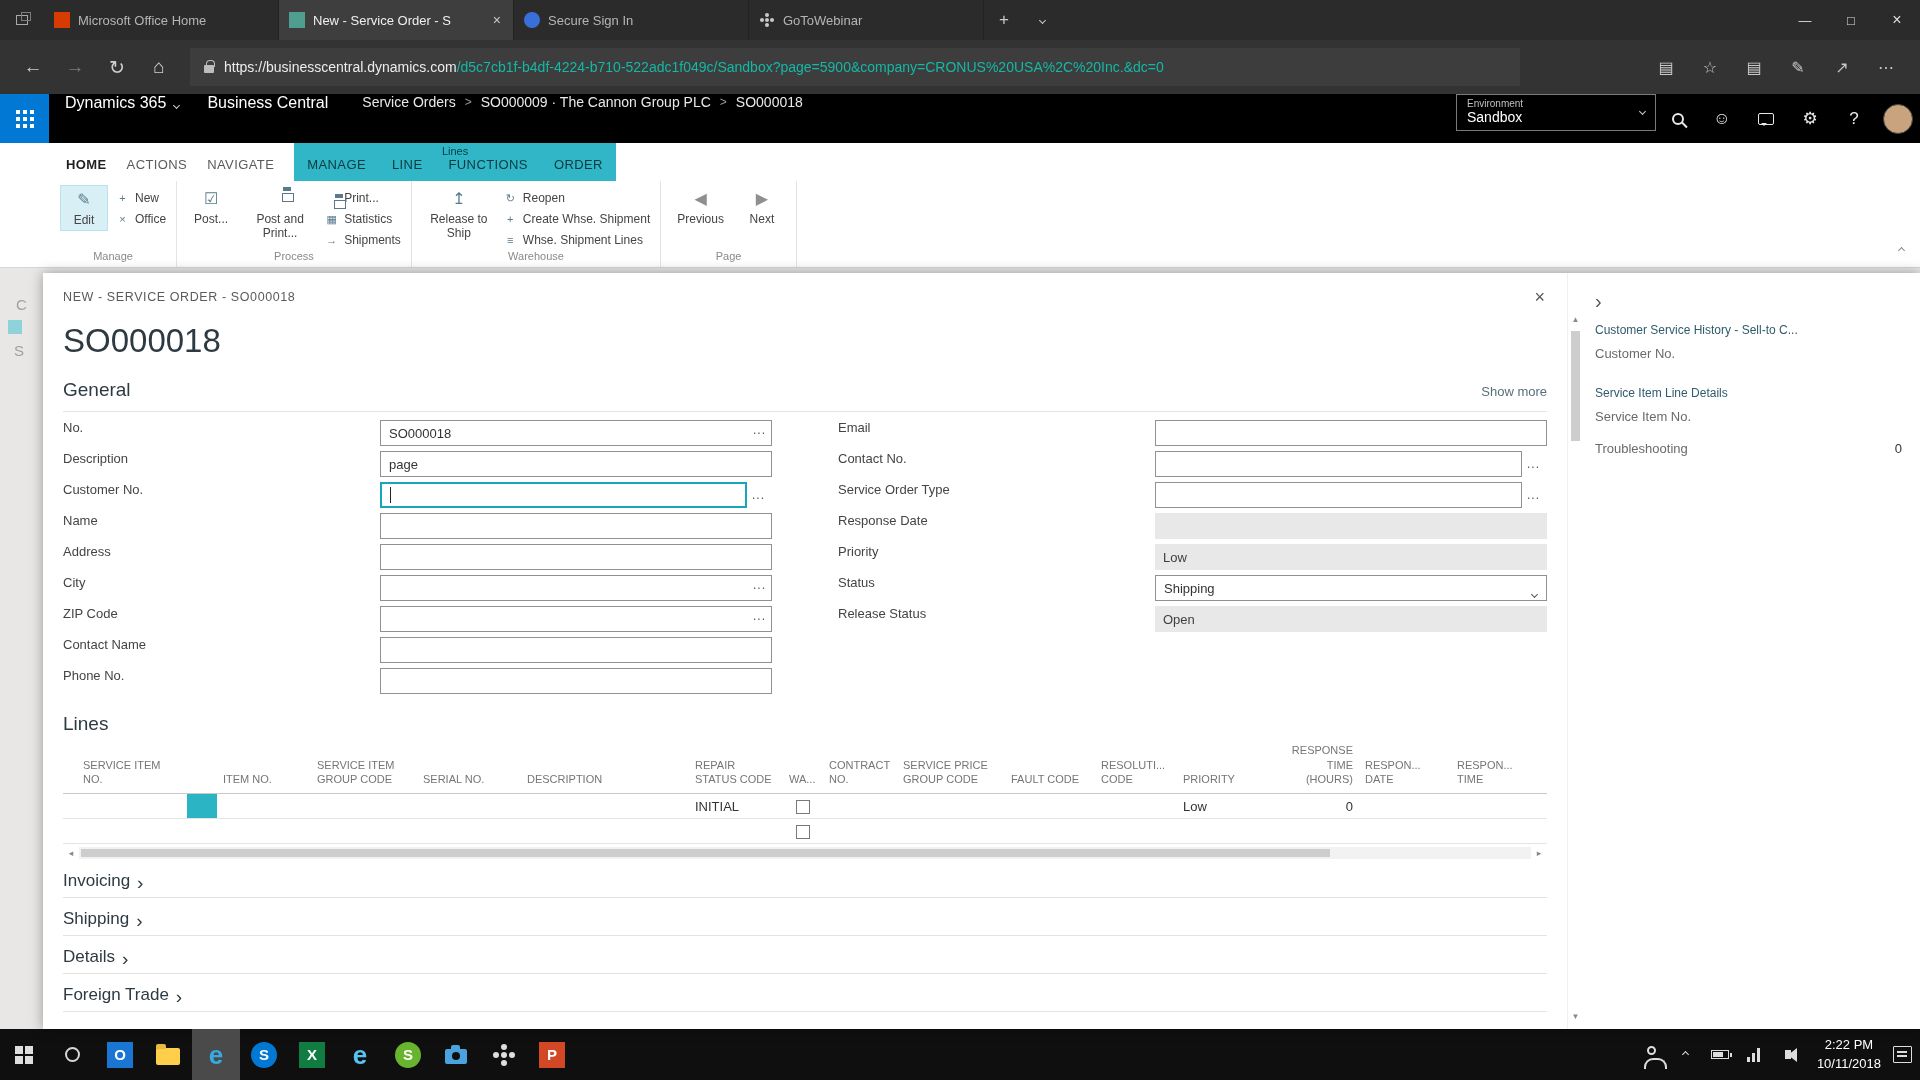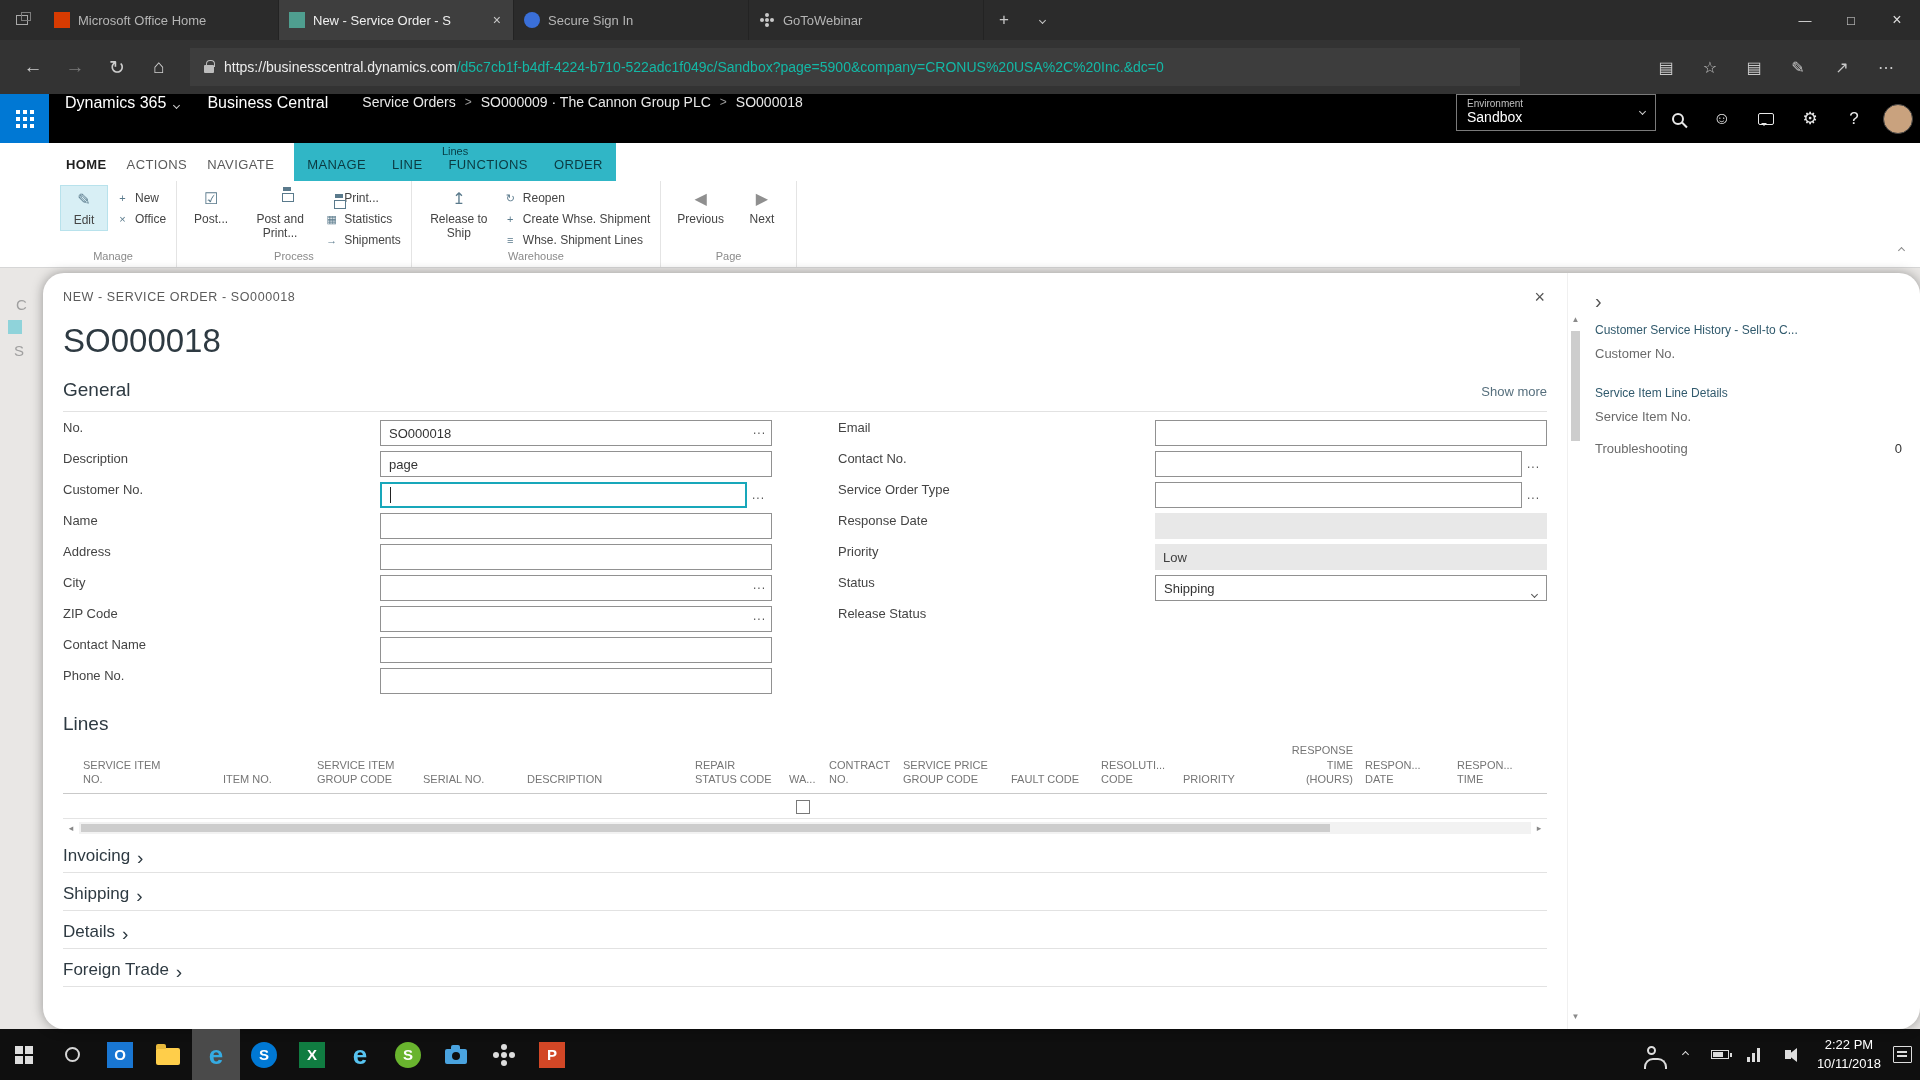--- a/index.html
+++ b/index.html
@@ -85,21 +85,21 @@
   .rb-small .ic { font-size:11px; color:#5a7a8c; width:13px; text-align:center; }
   .i-printer { width:14px; height:8px; background:#5a7a8c; border-radius:1px; position:relative; margin-top:6px; }
   .i-printer::before { content:''; position:absolute; top:-4px; left:3px; width:8px; height:4px; background:#5a7a8c; }
   .i-printer::after { content:''; position:absolute; top:2px; left:2px; width:10px; height:7px; background:#fff; border:1px solid #5a7a8c; }
   .i-printer.sm { transform:scale(.8); }
 
   
   .workarea { position:relative; height:761px; background:#e9e7e5; flex:0 0 auto; }
   .frag { position:absolute; color:#a0a0a0; font-size:15px; }
   .frag-sq { position:absolute; width:14px; height:14px; background:#8fd3da; }
-  .dialog { position:absolute; left:43px; top:5px; right:0; bottom:0; background:#fff; box-shadow:0 0 12px rgba(0,0,0,.35); display:flex;border-radius:21px; }
+  .dialog { position:absolute; left:43px; top:5px; right:0; bottom:0; background:#fff; box-shadow:0 0 12px rgba(0,0,0,.35); display:flex; }
   .dlg-main { width:1524px; padding:0 20px; display:flex; flex-direction:column; overflow:hidden; }
   .dlg-head { height:36px; margin-top:6px; display:flex; align-items:center; }
   .dlg-head-title { font-size:12.5px; letter-spacing:.6px; color:#5b5b5b; }
   .dlg-close { margin-left:auto; font-size:18px; color:#555; padding:0 2px; }
   .page-title { font-size:33px; font-weight:normal; color:#2e3a42; margin-top:8px; line-height:1.1; }
   .sec-head { display:flex; align-items:baseline; margin-top:20px; padding-bottom:10px; border-bottom:1px solid #e2e2e2; }
   .sec-title { font-size:19px; font-weight:normal; color:#2e3a42; }
   .show-more { margin-left:auto; font-size:13px; color:#566f7d; }
 
   .fields { display:flex; margin-top:8px; }
@@ -499,20 +499,23 @@
               </div>
             <div class="frow">
                 <div class="flabel">Status</div>
               <div class="finput dropdown">
                   <span>Shipping</span>
                   <span class="dd-chev"><span class="chev small"></span></span>
                 </div>
               </div>
             <div class="frow">
                 <div class="flabel">Release Status</div>
+              <div class="finput disabled">
+                  <span>Open</span>
+                </div>
               </div>
           </div>
         </div>
 
         <div class="lines-title">Lines</div>
 
         <table class="lines-table">
           <colgroup>
             <col style="width:14px">
               <col style="width:110px">
@@ -550,20 +553,39 @@
               <th>PRIORITY</th>
               <th class="num">RESPONSE TIME (HOURS)</th>
               <th>RESPON... DATE</th>
               <th>RESPON... TIME</th>
             </tr>
           </thead>
           <tbody>
             <tr>
               <td></td>
               <td></td>
+              <td class="cell-selected"></td>
+              <td></td>
+              <td></td>
+              <td></td>
+              <td></td>
+              <td>INITIAL</td>
+              <td class="c"><span class="cb"></span></td>
+              <td></td>
+              <td></td>
+              <td></td>
+              <td></td>
+              <td>Low</td>
+              <td class="num">0</td>
+              <td></td>
+              <td></td>
+            </tr>
+            <tr>
+              <td></td>
+              <td></td>
                 <td></td>
                 <td></td>
               <td></td>
                 <td></td>
                 <td></td>
               <td></td>
               <td class="c"><span class="cb"></span></td>
               <td></td>
                 <td></td>
                 <td></td>

